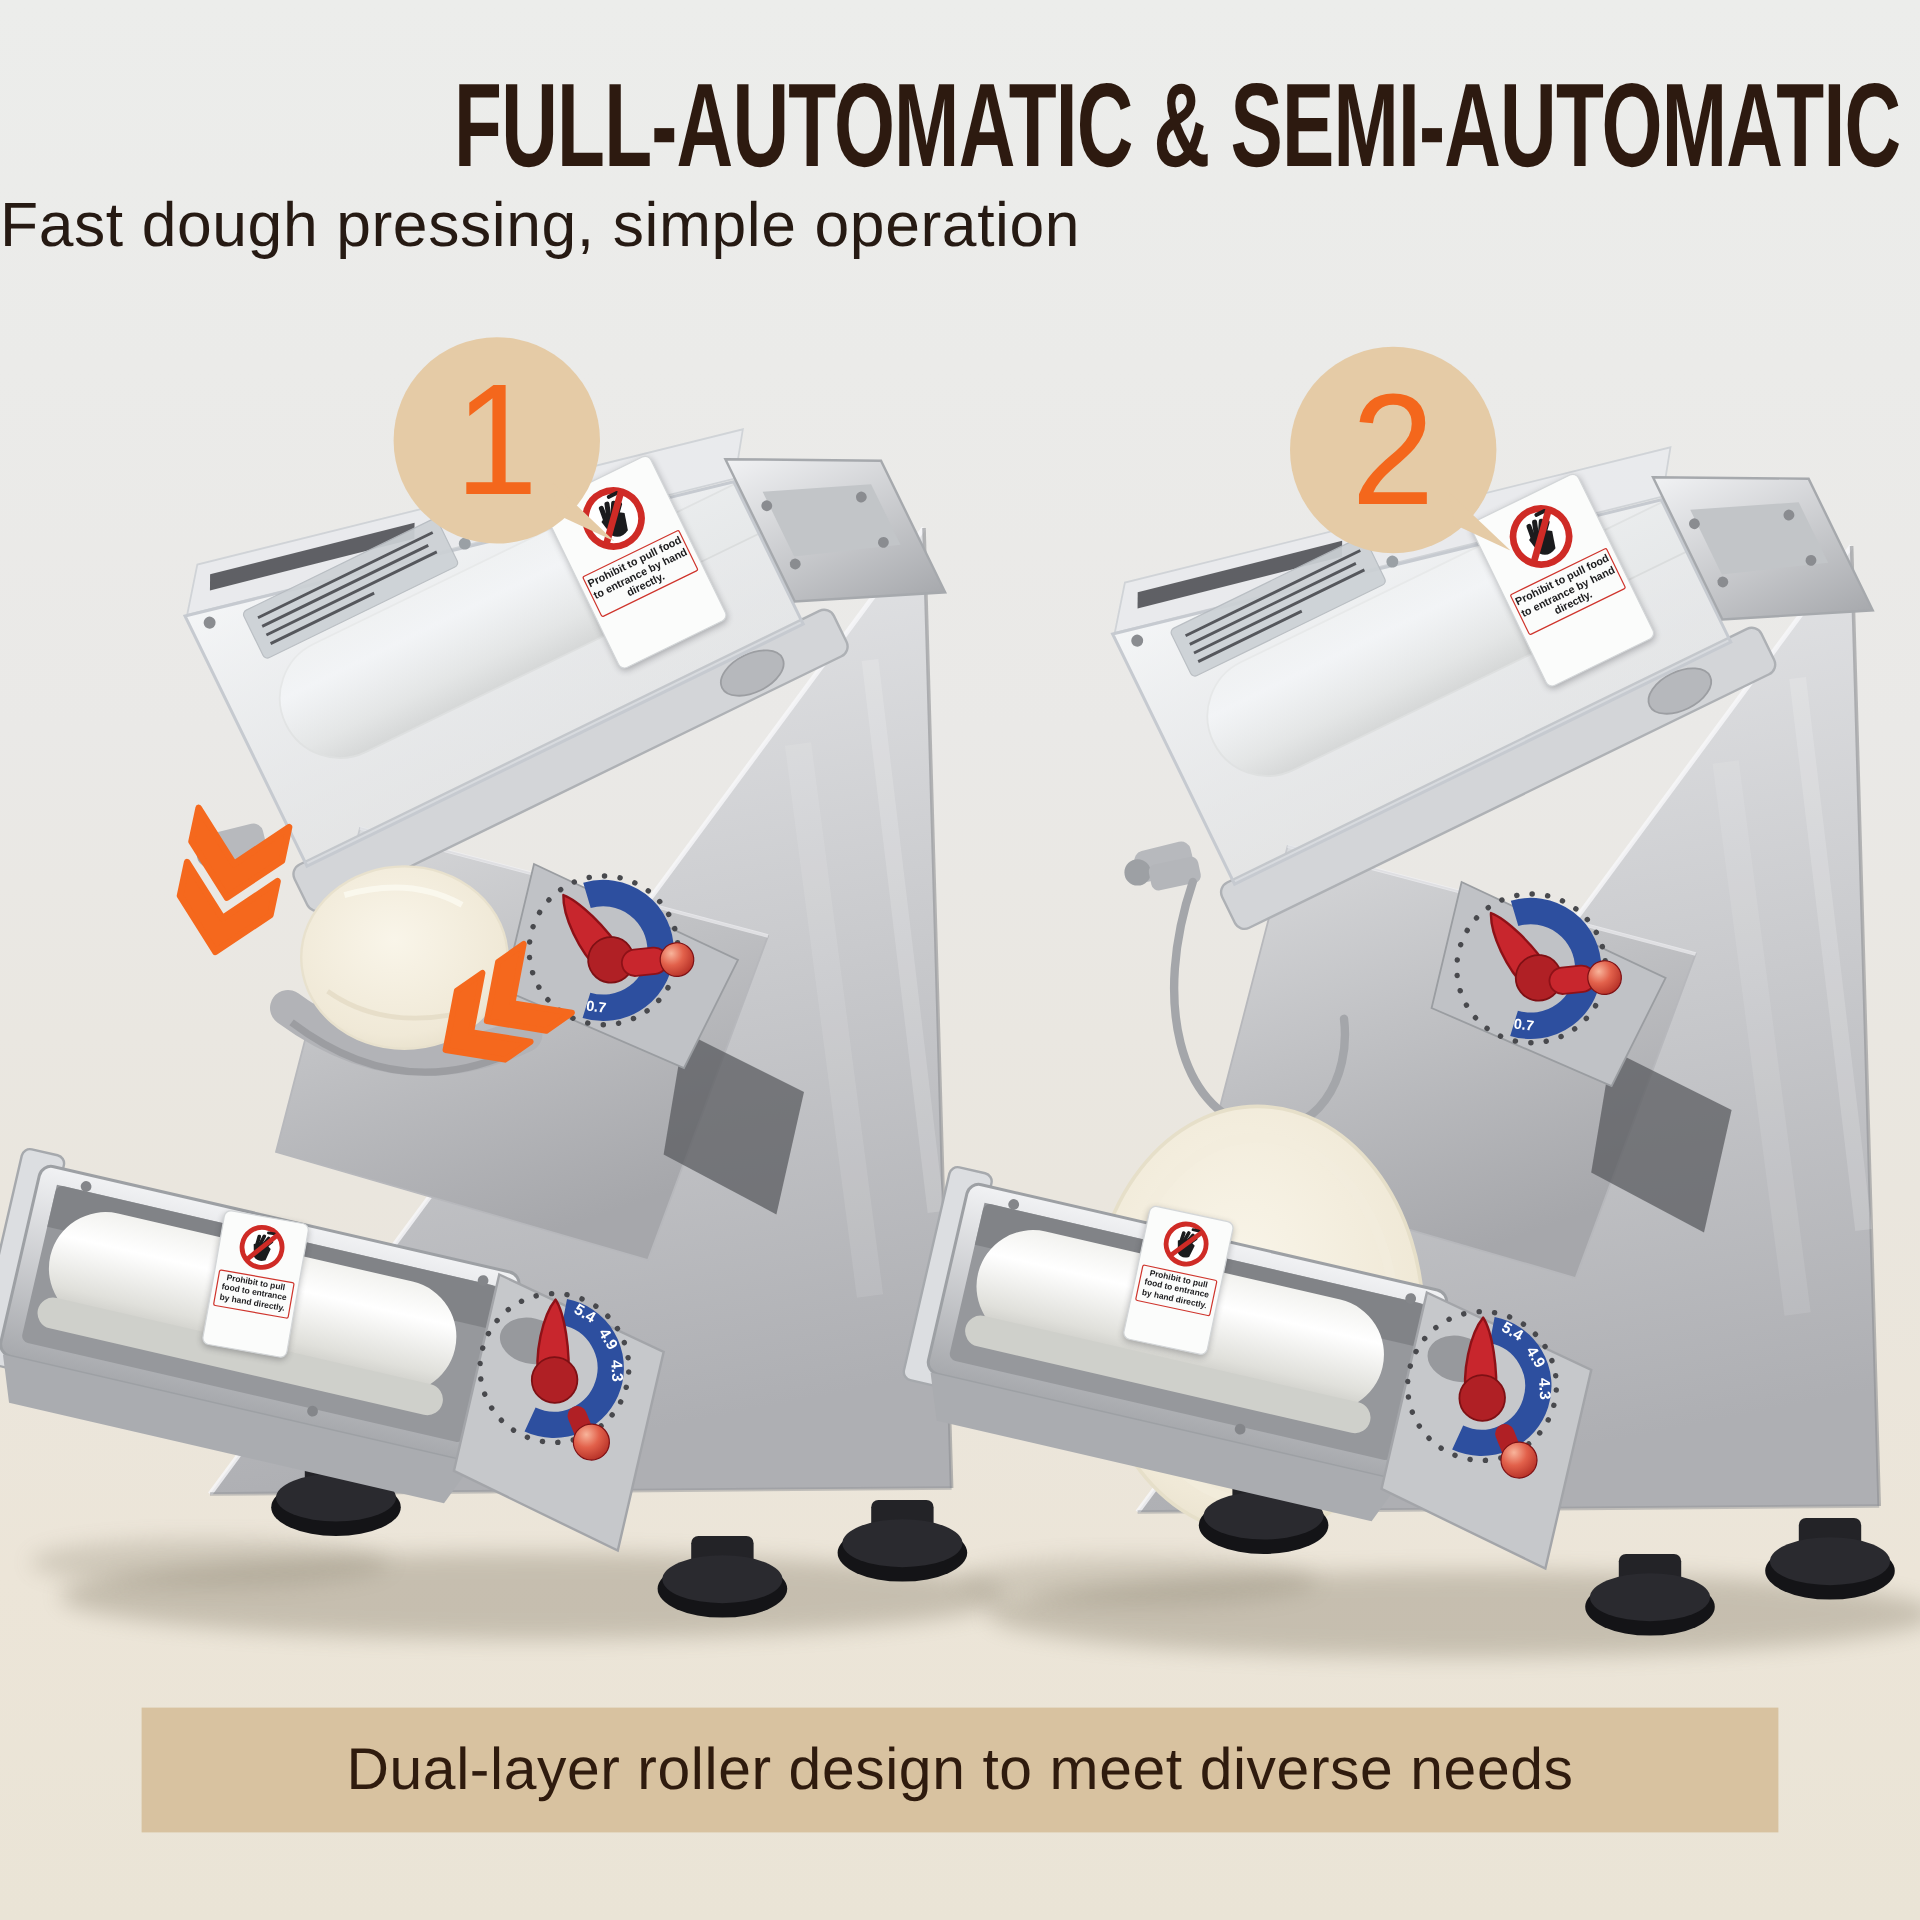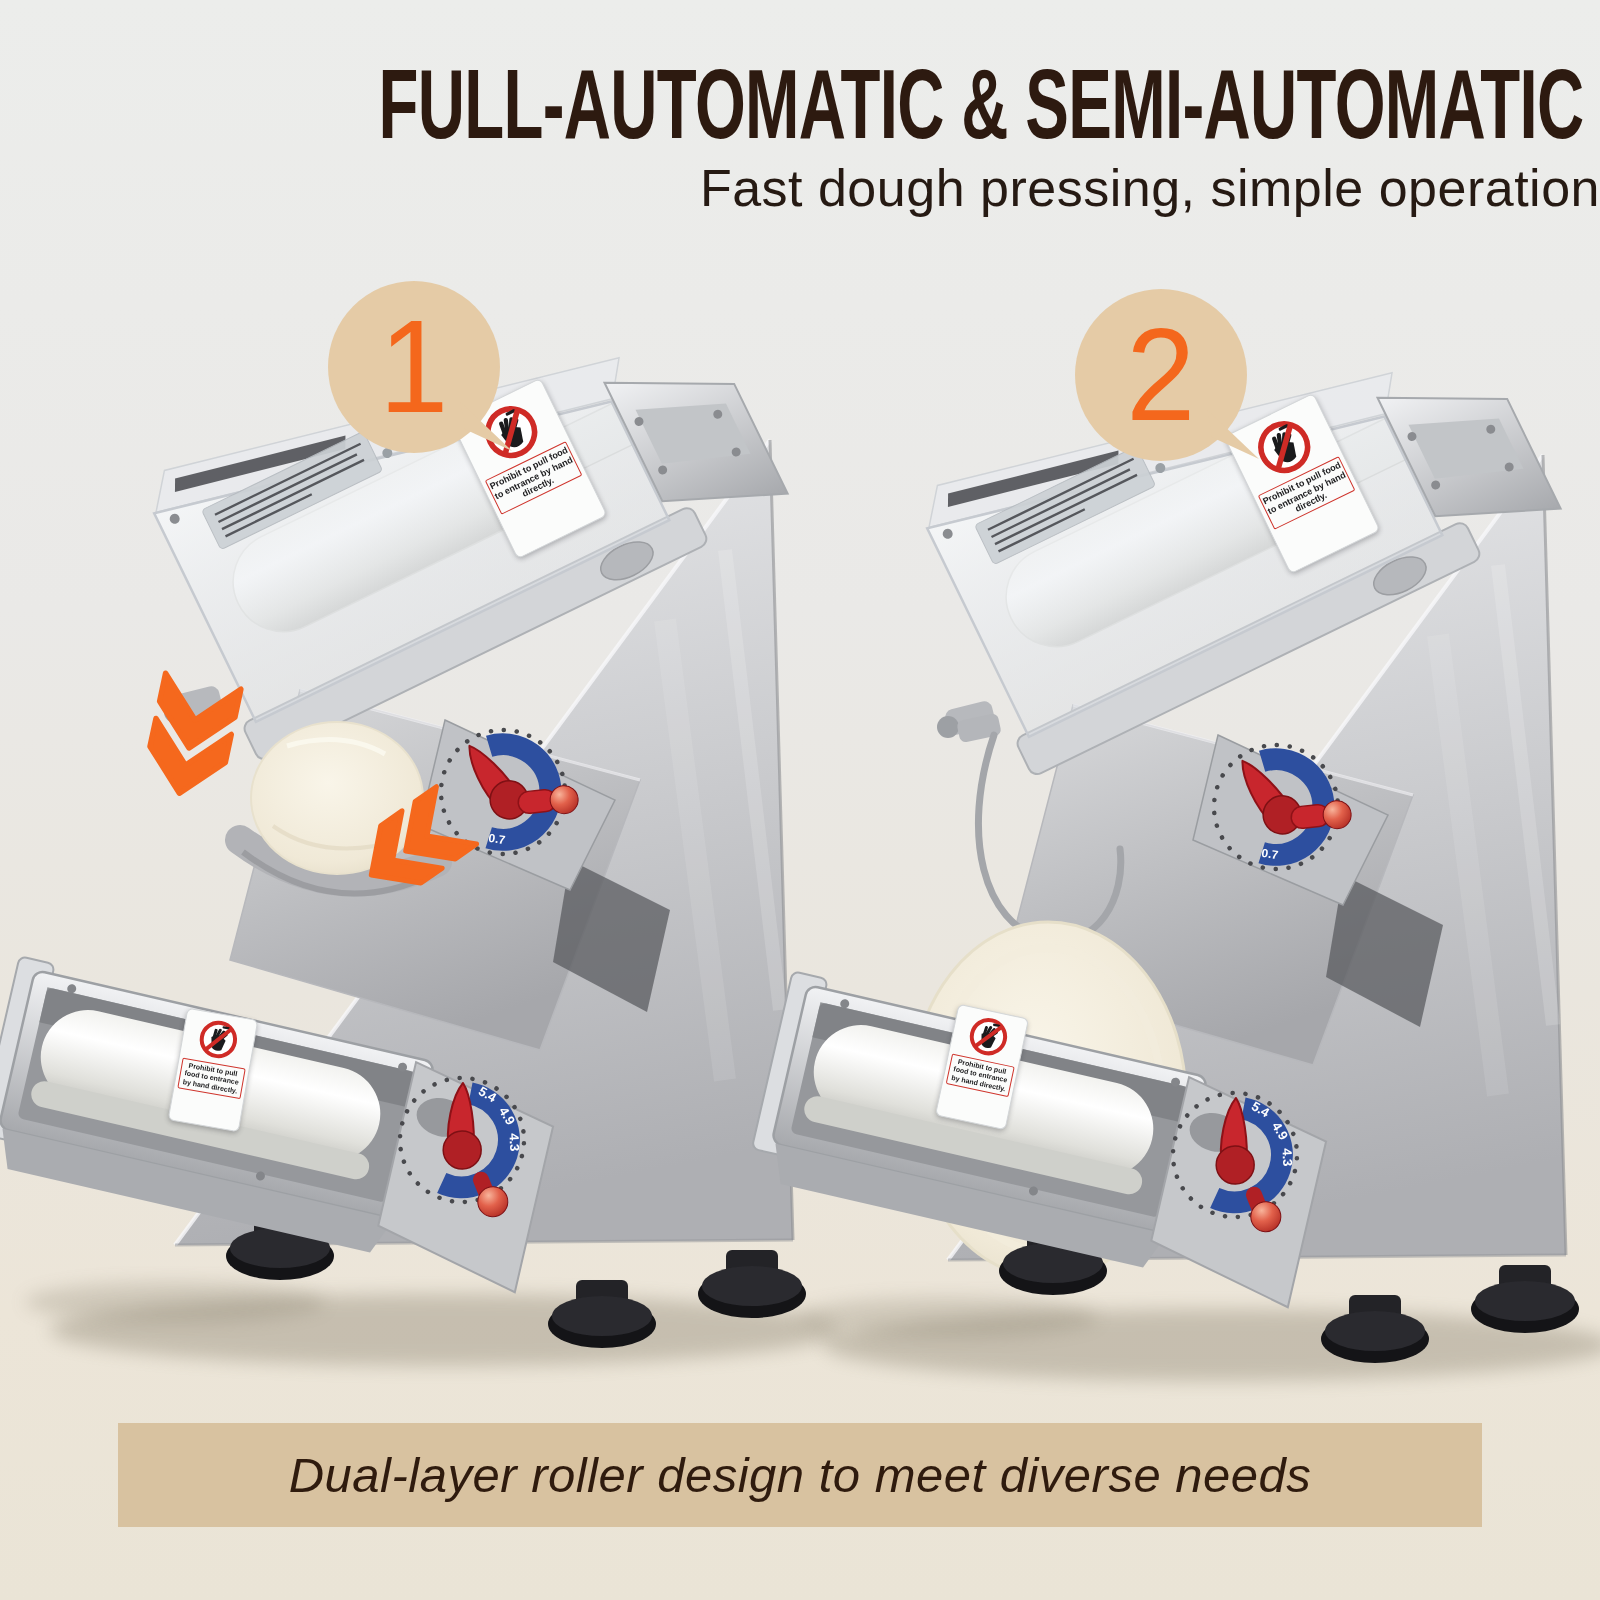--- a/index.html
+++ b/index.html
@@ -3,21 +3,21 @@
 <meta charset="utf-8">
 <style>
   html,body{margin:0;padding:0;background:#d9d8d6;}
   .stage{position:relative;width:1600px;height:1600px;overflow:hidden;
     font-family:"Liberation Sans",sans-serif;
     background:linear-gradient(180deg,#ecedeb 0%,#eae9e7 38%,#eae6de 62%,#ece5d8 82%,#eae4d6 100%);}
   
   .title{position:absolute;top:52px;left:0;width:100%;text-align:center;line-height:1.05;}
   .condense{display:inline-block;transform:scaleX(.66);transform-origin:50% 50%;
     font-size:99px;font-weight:700;letter-spacing:-1px;color:#2d1a10;white-space:nowrap;}
-  .subtitle{position:absolute;top:158px;left:0;width:100%;text-align:right;
+  .subtitle{position:absolute;top:158px;left:0;width:100%;text-align:left;
     font-size:52px;font-weight:400;color:#261a13;letter-spacing:.5px;}
   
   .badge{position:absolute;width:172px;height:172px;border-radius:50%;background:#e5cba6;
     display:flex;align-items:center;justify-content:center;z-index:4;}
   .badge::after{content:"";position:absolute;right:-12px;bottom:2px;width:56px;height:52px;
     background:#e5cba6;clip-path:polygon(8% 6%, 100% 100%, 16% 58%);}
   .badge-1{left:328px;top:281px;}
   .badge-2{left:1075px;top:289px;}
   .badge-num{font-size:132px;line-height:1;font-weight:400;color:#f4671c;transform:scaleX(.94);}
   
@@ -33,21 +33,21 @@
     font-weight:700;text-align:center;color:#1c1c1e;}
   .sticker-lg .sticker-text{font-size:9px;line-height:1.18;}
   .sticker-sm .sticker-text{font-size:7px;line-height:1.18;}
   .s1{left:479px;top:392px;transform:rotate(-26deg);}
   .s2{left:177px;top:1013px;transform:rotate(10deg);}
   .s3{left:1252px;top:407px;transform:rotate(-26deg);}
   .s4{left:946px;top:1010px;transform:rotate(12deg);}
   
   .banner{position:absolute;left:118px;top:1423px;width:1364px;height:104px;background:#d8c2a0;
     display:flex;align-items:center;justify-content:center;z-index:5;}
-  .banner span{font-size:49px;color:#2f1b0e;letter-spacing:.5px;font-style:italic;}
+  .banner span{font-size:49px;color:#2f1b0e;letter-spacing:.5px;}
 </style>
 </head>
 <body>
 
 <div class="stage">
 
   <div class="title">
     <span class="condense">FULL-AUTOMATIC &amp; SEMI-AUTOMATIC DESIGN</span>
   </div>
   <div class="subtitle">Fast dough pressing, simple operation</div>

